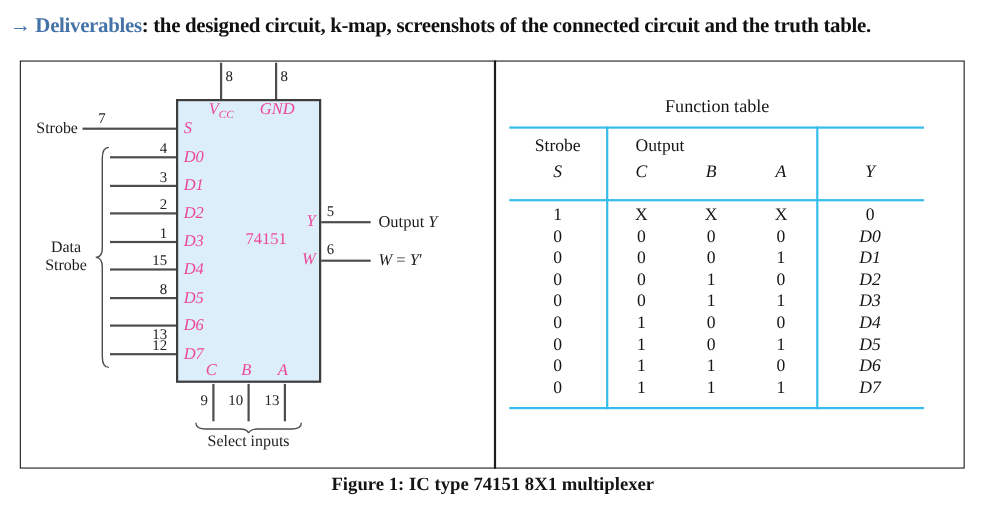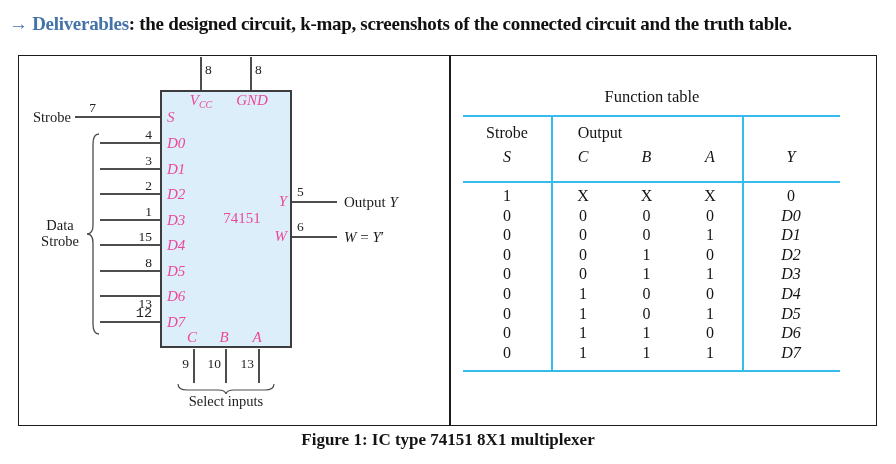--- a/index.html
+++ b/index.html
@@ -91,21 +91,21 @@
     <div class="iclab" style="left: 167px; top: 212px;">D3</div>
     <div class="pin-num r" style="left: 112px; top: 229px; width: 40px;">15</div>
     <div class="pinline-h" style="left: 100px; top: 244px; width: 60px;"></div>
     <div class="iclab" style="left: 167px; top: 237px;">D4</div>
     <div class="pin-num r" style="left: 112px; top: 255px; width: 40px;">8</div>
     <div class="pinline-h" style="left: 100px; top: 270px; width: 60px;"></div>
     <div class="iclab" style="left: 167px; top: 263px;">D5</div>
     <div class="pin-num r" style="left: 112px; top: 296px; width: 40px;">13</div>
     <div class="pinline-h" style="left: 100px; top: 295px; width: 60px;"></div>
     <div class="iclab" style="left: 167px; top: 288px;">D6</div>
-    <div class="pin-num r" style="left: 112px; top: 306px; width: 40px; font-family: Liberation Mono, monospace;">12</div>
+    <div class="pin-num r" style="left: 112px; top: 306px; width: 40px;">12</div>
     <div class="pinline-h" style="left: 100px; top: 321px; width: 60px;"></div>
     <div class="iclab" style="left: 167px; top: 314px;">D7</div>
   </div>
 
 <svg class="brace-svg" style="left:86px;top:133px;" width="14" height="202" viewBox="0 0 14 202">
   <path d="M13,1 Q7,1 7,11 L7,92 Q7,101 1,101 Q7,101 7,110 L7,191 Q7,201 13,201" fill="none" stroke="#4d4d4d" stroke-width="1.3"></path>
 </svg>
 <div class="plain c" style="left:34px;top:217px;width:52px;">
   <div>Data</div>
   <div>Strobe</div>

